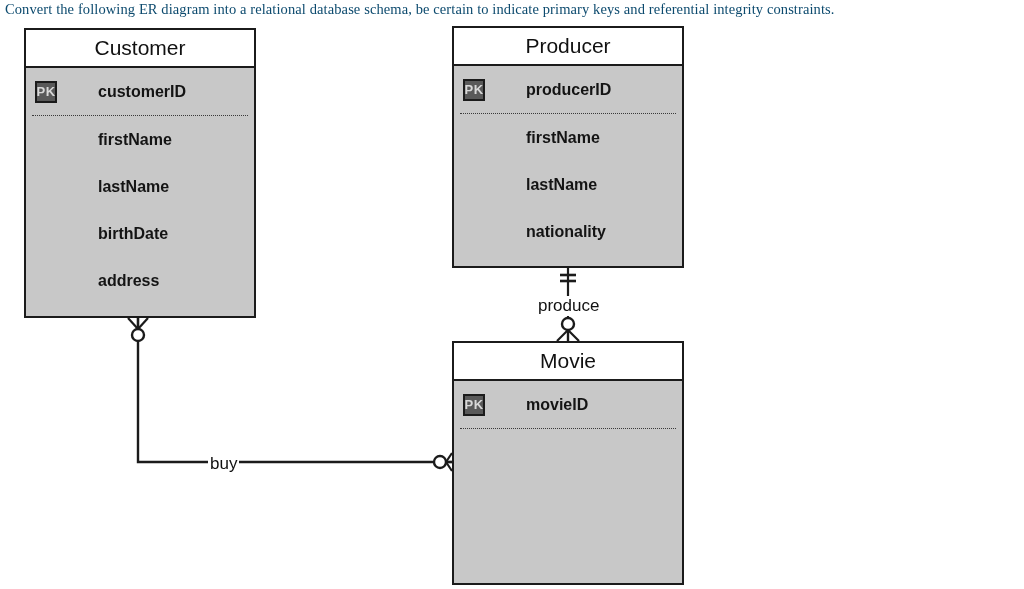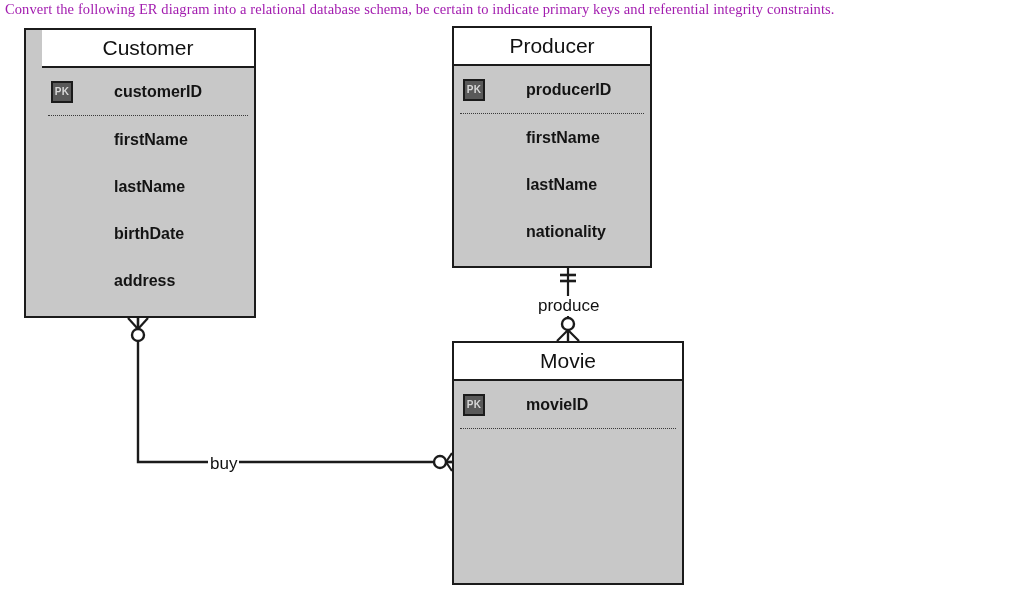--- a/index.html
+++ b/index.html
@@ -14,21 +14,21 @@
     font-family: "Liberation Sans", sans-serif;
     overflow: hidden;
   }
 
   #prompt-text {
     position: absolute;
     left: 5px;
     top: 1px;
     font-family: "Liberation Serif", serif;
     font-size: 14.5px;
-    color: #a21caf;
+    color: #0c4a6e;
     white-space: nowrap;
     letter-spacing: 0.1px;
   }
 
   .entity {
     position: absolute;
     box-sizing: border-box;
     border: 2px solid #1b1b1b;
     background: #c8c8c8;
   }
@@ -67,21 +67,21 @@
     top: 50%;
     transform: translateY(-50%);
     width: 22px;
     height: 22px;
     box-sizing: border-box;
     background: #595959;
     border: 2px solid #1b1b1b;
     display: flex;
     align-items: center;
     justify-content: center;
-    font-size: 10px;
+    font-size: 13px;
     font-weight: bold;
     color: #d8d8d8;
     letter-spacing: 0.4px;
   }
   .attr-sep {
     height: 0;
     border-top: 1px dotted #3a3a3a;
     margin: 0 6px;
   }
 
@@ -112,21 +112,21 @@
     stroke: #1b1b1b;
     stroke-width: 2.4;
     fill: #ffffff;
   }
 </style>
 </head>
 <body>
 
 <div id="prompt-text">Convert the following ER diagram into a relational database schema, be certain to indicate primary keys and referential integrity constraints.</div>
 
-<div class="entity" style="left:24px; top:28px; width:232px; height:290px;padding-left:16px;">
+<div class="entity" style="left:24px; top:28px; width:232px; height:290px;">
   <div class="entity-title">Customer</div>
   <div class="entity-body">
     <div class="attr-row">
       <span class="pk-badge">PK</span>
       <span class="attr-label">customerID</span>
     </div>
     <div class="attr-sep"></div>
     <div class="attr-row">
       <span class="attr-label">firstName</span>
     </div>
@@ -135,21 +135,21 @@
     </div>
     <div class="attr-row">
       <span class="attr-label">birthDate</span>
     </div>
     <div class="attr-row">
       <span class="attr-label">address</span>
     </div>
   </div>
 </div>
 
-<div class="entity" style="left:452px; top:26px; width:200px; height:242px;">
+<div class="entity" style="left:452px; top:26px; width:232px; height:242px;">
   <div class="entity-title">Producer</div>
   <div class="entity-body">
     <div class="attr-row">
       <span class="pk-badge">PK</span>
       <span class="attr-label">producerID</span>
     </div>
     <div class="attr-sep"></div>
     <div class="attr-row">
       <span class="attr-label">firstName</span>
     </div>

